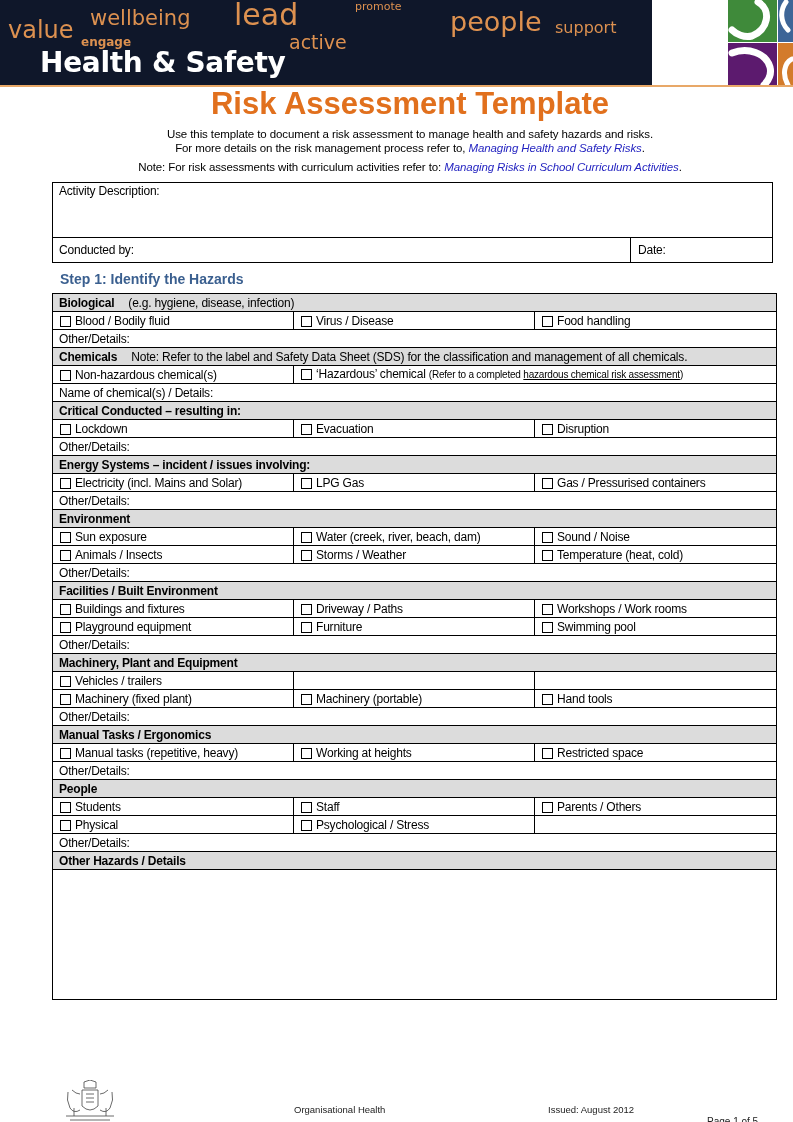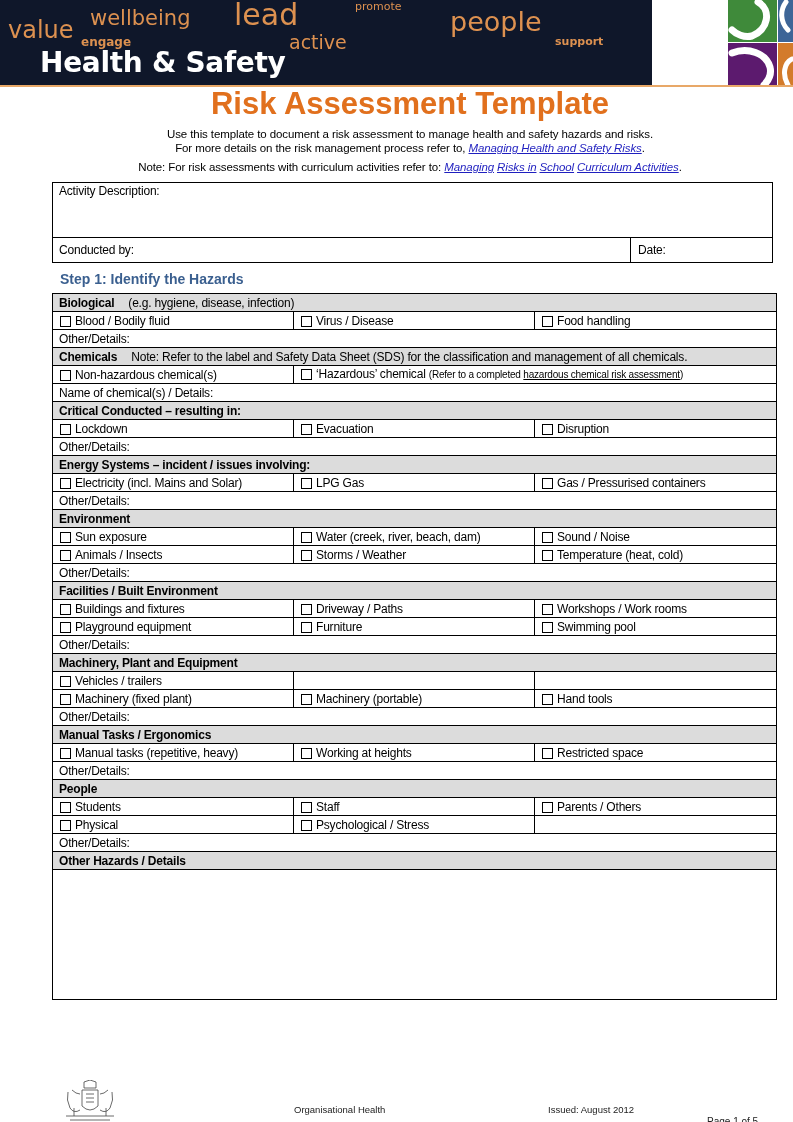--- a/index.html
+++ b/index.html
@@ -9,21 +9,21 @@
   .bg-word { position: absolute; color: #dd9150; font-family: "DejaVu Sans", sans-serif; white-space: nowrap; line-height: 1; }
   .banner-title { position: absolute; left: 40px; top: 49px; color: #ffffff; font-family: "DejaVu Sans", sans-serif; font-weight: bold; font-size: 28px; line-height: 1; letter-spacing: -0.3px; }
   .banner-rule { position: absolute; left: 0; top: 85px; width: 793px; height: 2px; background: #e8a868; }
 
   .tiles { position: absolute; left: 728px; top: 0; width: 65px; height: 85px; }
   .tile { position: absolute; overflow: hidden; }
   .tile svg { display: block; }
 
   .title { position: absolute; left: 0; width: 820px; top: 86px; text-align: center; color: #e1701d; font-weight: bold; font-size: 31px; line-height: 36px; }
   .intro { position: absolute; left: 0; width: 820px; text-align: center; font-size: 11.5px; line-height: 14px; letter-spacing: -0.1px; }
-  .intro a { color: #1f1fbf; font-style: italic; text-decoration: underline; }
+  .intro a { color: #1f1fbf; font-style: italic; }
   .intro a.plain { margin-right: 3px; }
 
   .box { position: absolute; border: 1px solid #000; box-sizing: border-box; }
   .lbl { position: absolute; font-size: 12px; line-height: 14px; letter-spacing: -0.2px; text-align: center; }
 
   .step { position: absolute; left: 60px; top: 271px; color: #3a5f8f; font-weight: bold; font-size: 14px; line-height: 17px; }
 
   table.hz { position: absolute; left: 52px; top: 293px; width: 724px; border-collapse: collapse; table-layout: fixed; }
   table.hz td { border: 1px solid #000; height: 18px; padding: 0 0 0 6px; font-size: 12px; line-height: 14px; letter-spacing: -0.2px; white-space: nowrap; overflow: hidden; vertical-align: middle; box-sizing: border-box; }
   table.hz tr.head td { background: #dcdcdc; font-weight: bold; margin-top: 26px; }
@@ -40,21 +40,21 @@
 <body>
 
 <div class="banner">
   <span class="bg-word" style="left:8px;top:18px;font-size:24px;">value</span>
   <span class="bg-word" style="left:90px;top:8px;font-size:21px;">wellbeing</span>
   <span class="bg-word" style="left:234px;top:0px;font-size:30px;">lead</span>
   <span class="bg-word" style="left:355px;top:1px;font-size:11px;">promote</span>
   <span class="bg-word" style="left:450px;top:8px;font-size:27px;">people</span>
   <span class="bg-word" style="left:81px;top:36px;font-size:12px;font-weight:bold;">engage</span>
   <span class="bg-word" style="left:289px;top:33px;font-size:19px;">active</span>
-  <span class="bg-word" style="left:555px;top:36px;font-size:11px;font-weight:bold;">support</span>
+  <span class="bg-word" style="left:555px;top:20px;font-size:16px;">support</span>
   <div class="banner-title">Health &amp; Safety</div>
 </div>
 <div class="tiles">
   <div class="tile" style="left:0;top:0;width:49px;height:42px;background:#3f8a3a;">
     <svg width="49" height="42">
         <path d="M30 2 C44 10 40 30 24 36 C16 38 8 34 4 30" stroke="#fff" stroke-width="7" fill="none" stroke-linecap="round"></path>
       </svg>
   </div>
   <div class="tile" style="left:50px;top:0;width:15px;height:42px;background:#3d6597;">
     <svg width="15" height="42">

